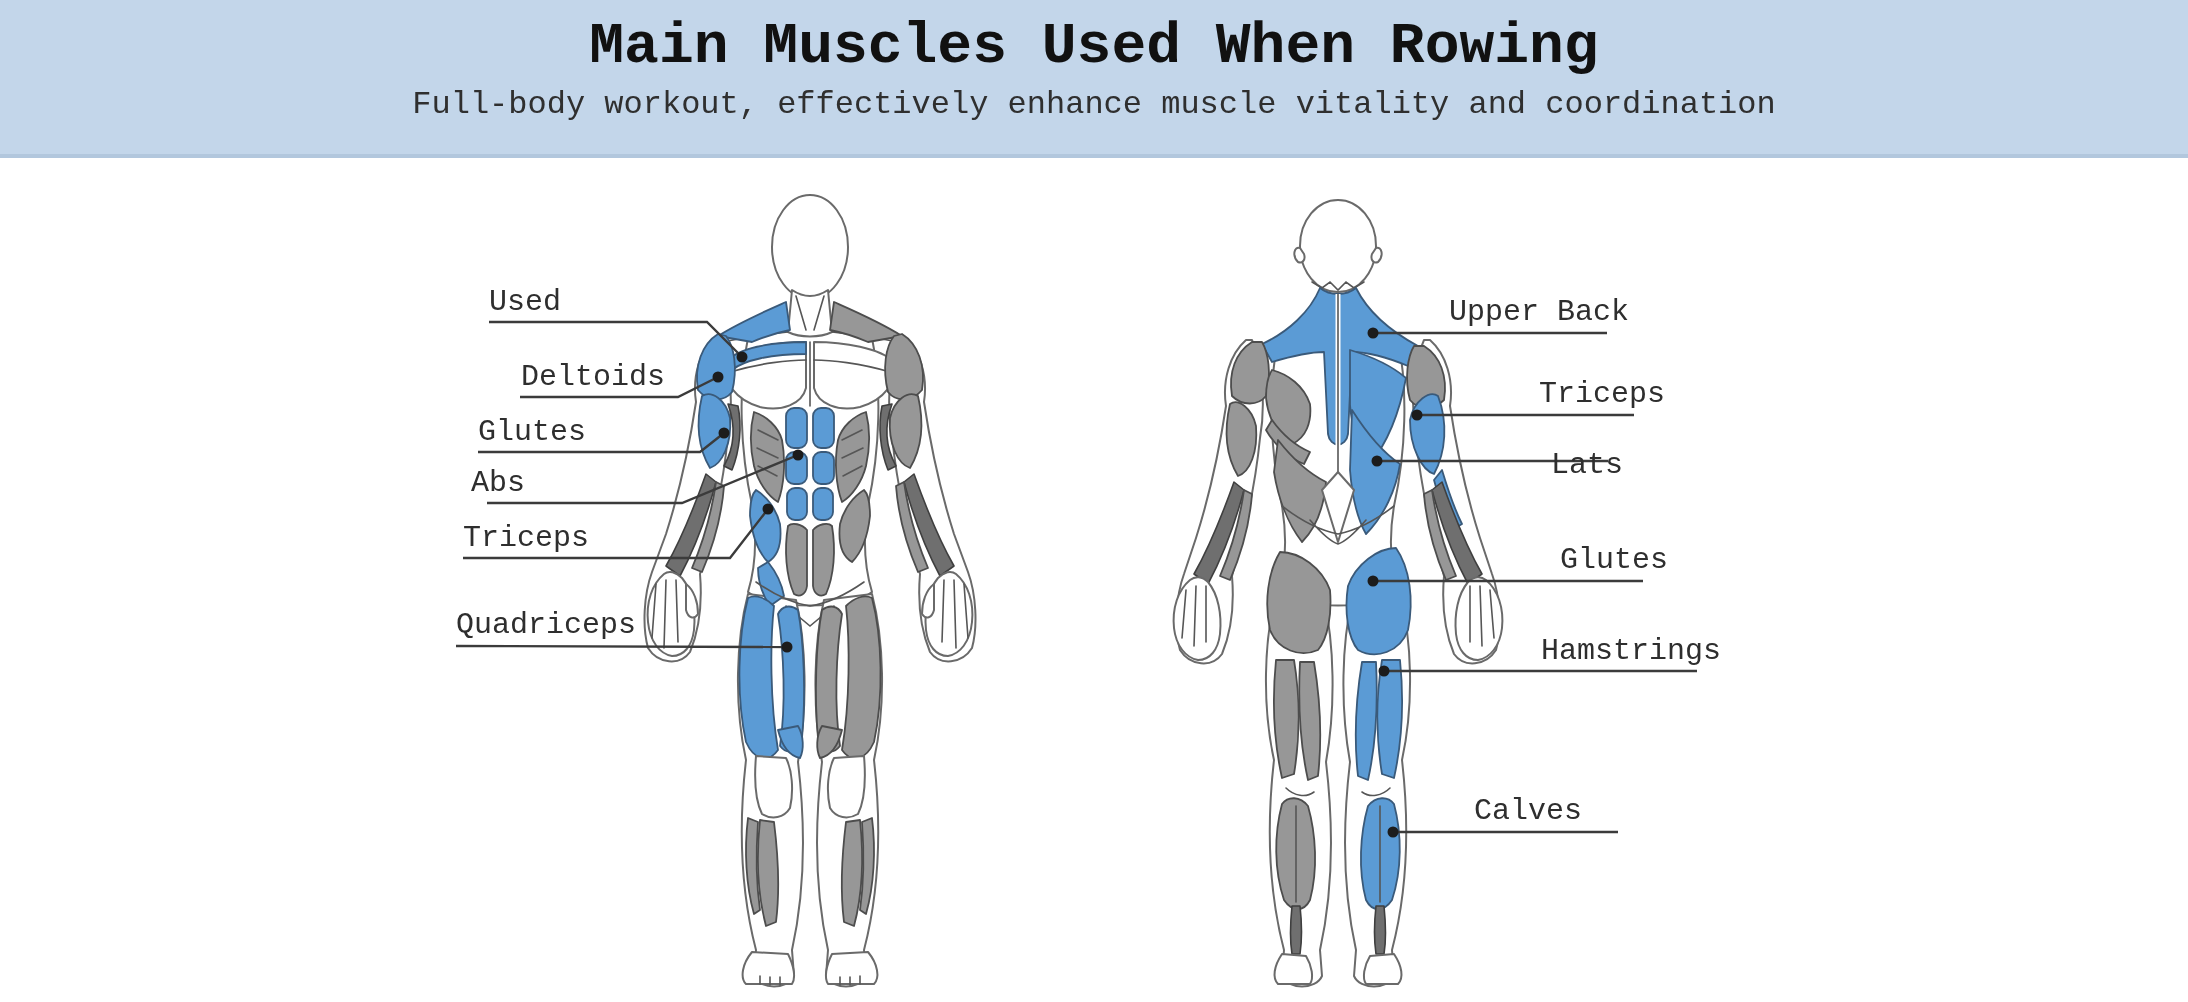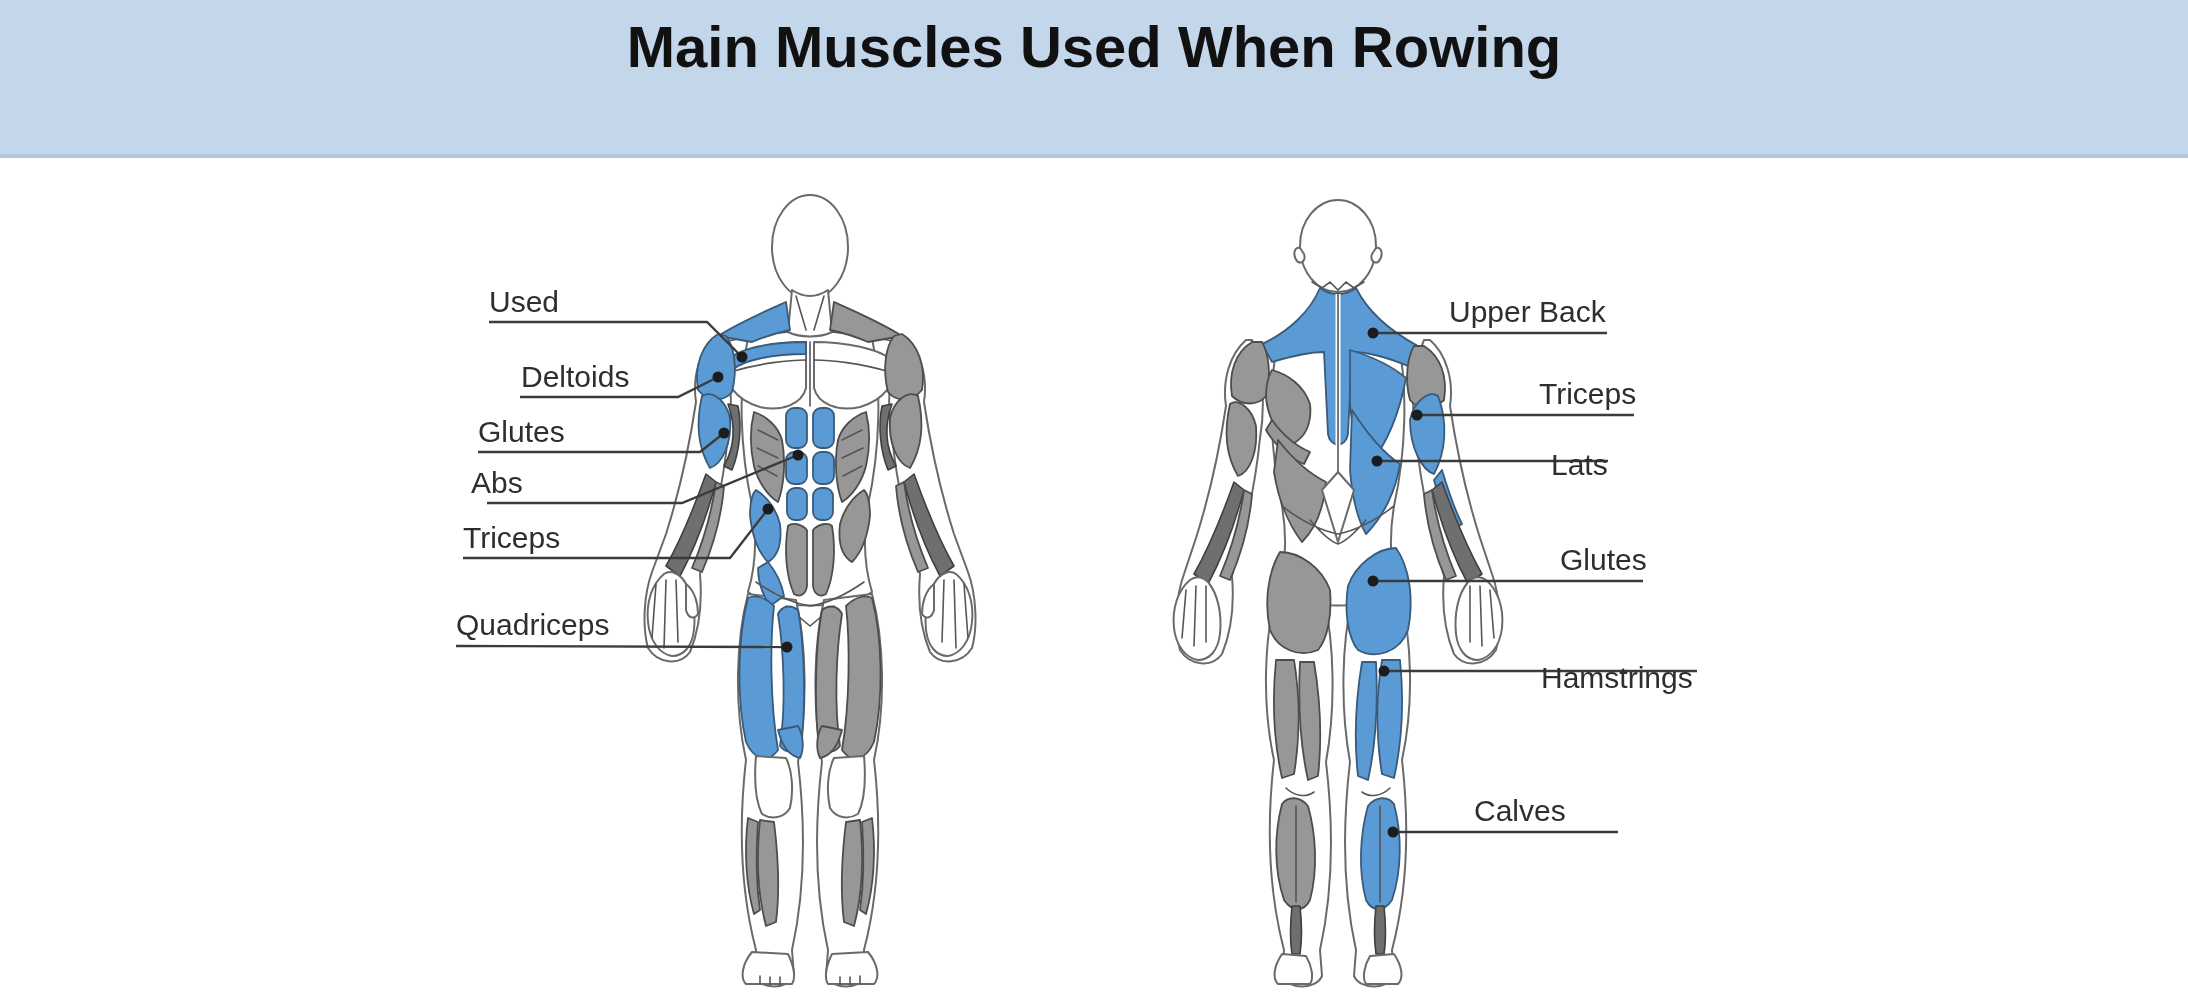--- a/index.html
+++ b/index.html
@@ -1,19 +1,19 @@
 <!DOCTYPE html>
 <html style="--header_bg: #c3d6ea; --header_edge: #b2c7dd; --title_text: #111111; --subtitle_text: #2f2f2f; --highlight_blue: #5b9bd5; --muscle_gray: #979797; --muscle_gray_dark: #6f6f6f; --body_outline: #6a6a6a; --leader_line: #3b3b3b; --leader_dot: #1c1c1c; --label_text: #2e2e2e;"><head>
 <meta charset="utf-8">
 <style>
   html,body { margin:0; padding:0; background:#ffffff; }
   .stage {
     position:relative; width:2188px; height:1002px; overflow:hidden;
     background:#ffffff;
-    font-family:Liberation Sans, sans-serif;
+    font-family:Liberation Mono, monospace;
   }
   
   .banner {
     position:absolute; top:0; left:0; width:2188px; height:154px;
     background:var(--header_bg,#c3d6ea);
     border-bottom:4px solid var(--header_edge,#b2c7dd);
     text-align:center;
   }
   .banner .title {
     margin:0; padding-top:14px;
@@ -46,20 +46,21 @@
     color:var(--label_text,#2e2e2e);
   }
 </style>
 </head>
 <body>
 
 <div class="stage">
 
   <div class="banner">
     <h1 class="title">Main Muscles Used When Rowing</h1>
+    <p class="subtitle">Full-body workout, effectively enhance muscle vitality and coordination</p>
   </div>
 
   <svg id="front-fig" class="fig" viewBox="0 0 380 805">
 
     <path class="w" d="M96,146 C80,160 72,186 76,212 C70,252 60,300 46,344 L32,382 C24,404 22,436 28,458 C38,474 60,476 70,462 C80,438 82,408 80,384 L94,330 C102,296 106,266 108,246 C114,212 110,170 100,148 Z"></path>
     <path class="w" d="M284,146 C300,160 308,186 304,212 C310,252 320,300 334,344 L348,382 C356,404 358,436 352,458 C342,474 320,476 310,462 C300,438 298,408 300,384 L286,330 C278,296 274,266 272,246 C266,212 270,170 280,148 Z"></path>
 
     <path class="w" d="M128,148 C118,196 120,260 132,315 C138,352 134,382 128,402 C150,420 230,420 252,402 C246,382 242,352 248,315 C260,260 262,196 252,148 C230,138 150,138 128,148 Z"></path>
 
     <path class="w" d="M128,404 C116,450 114,515 126,570 C118,640 122,706 136,760 L134,786 C140,800 168,800 174,786 L172,760 C184,706 186,640 178,572 C188,516 186,452 176,410 Z"></path>
@@ -265,16 +266,16 @@
   <div class="lbl" style="left:489px;  top:285px;">Used</div>
   <div class="lbl" style="left:521px;  top:360px;">Deltoids</div>
   <div class="lbl" style="left:478px;  top:415px;">Glutes</div>
   <div class="lbl" style="left:471px;  top:466px;">Abs</div>
   <div class="lbl" style="left:463px;  top:521px;">Triceps</div>
   <div class="lbl" style="left:456px;  top:608px;">Quadriceps</div>
   <div class="lbl" style="left:1449px; top:295px;">Upper Back</div>
   <div class="lbl" style="left:1539px; top:377px;">Triceps</div>
   <div class="lbl" style="left:1551px; top:424px;margin-top:24px;">Lats</div>
   <div class="lbl" style="left:1553px; top:543px;margin-left:7px;">Glutes</div>
-  <div class="lbl" style="left:1541px; top:634px;margin-top:27px;">Hamstrings</div>
+  <div class="lbl" style="left:1541px; top:634px;">Hamstrings</div>
   <div class="lbl" style="left:1474px; top:794px;">Calves</div>
 
 </div>
 
 </body></html>

